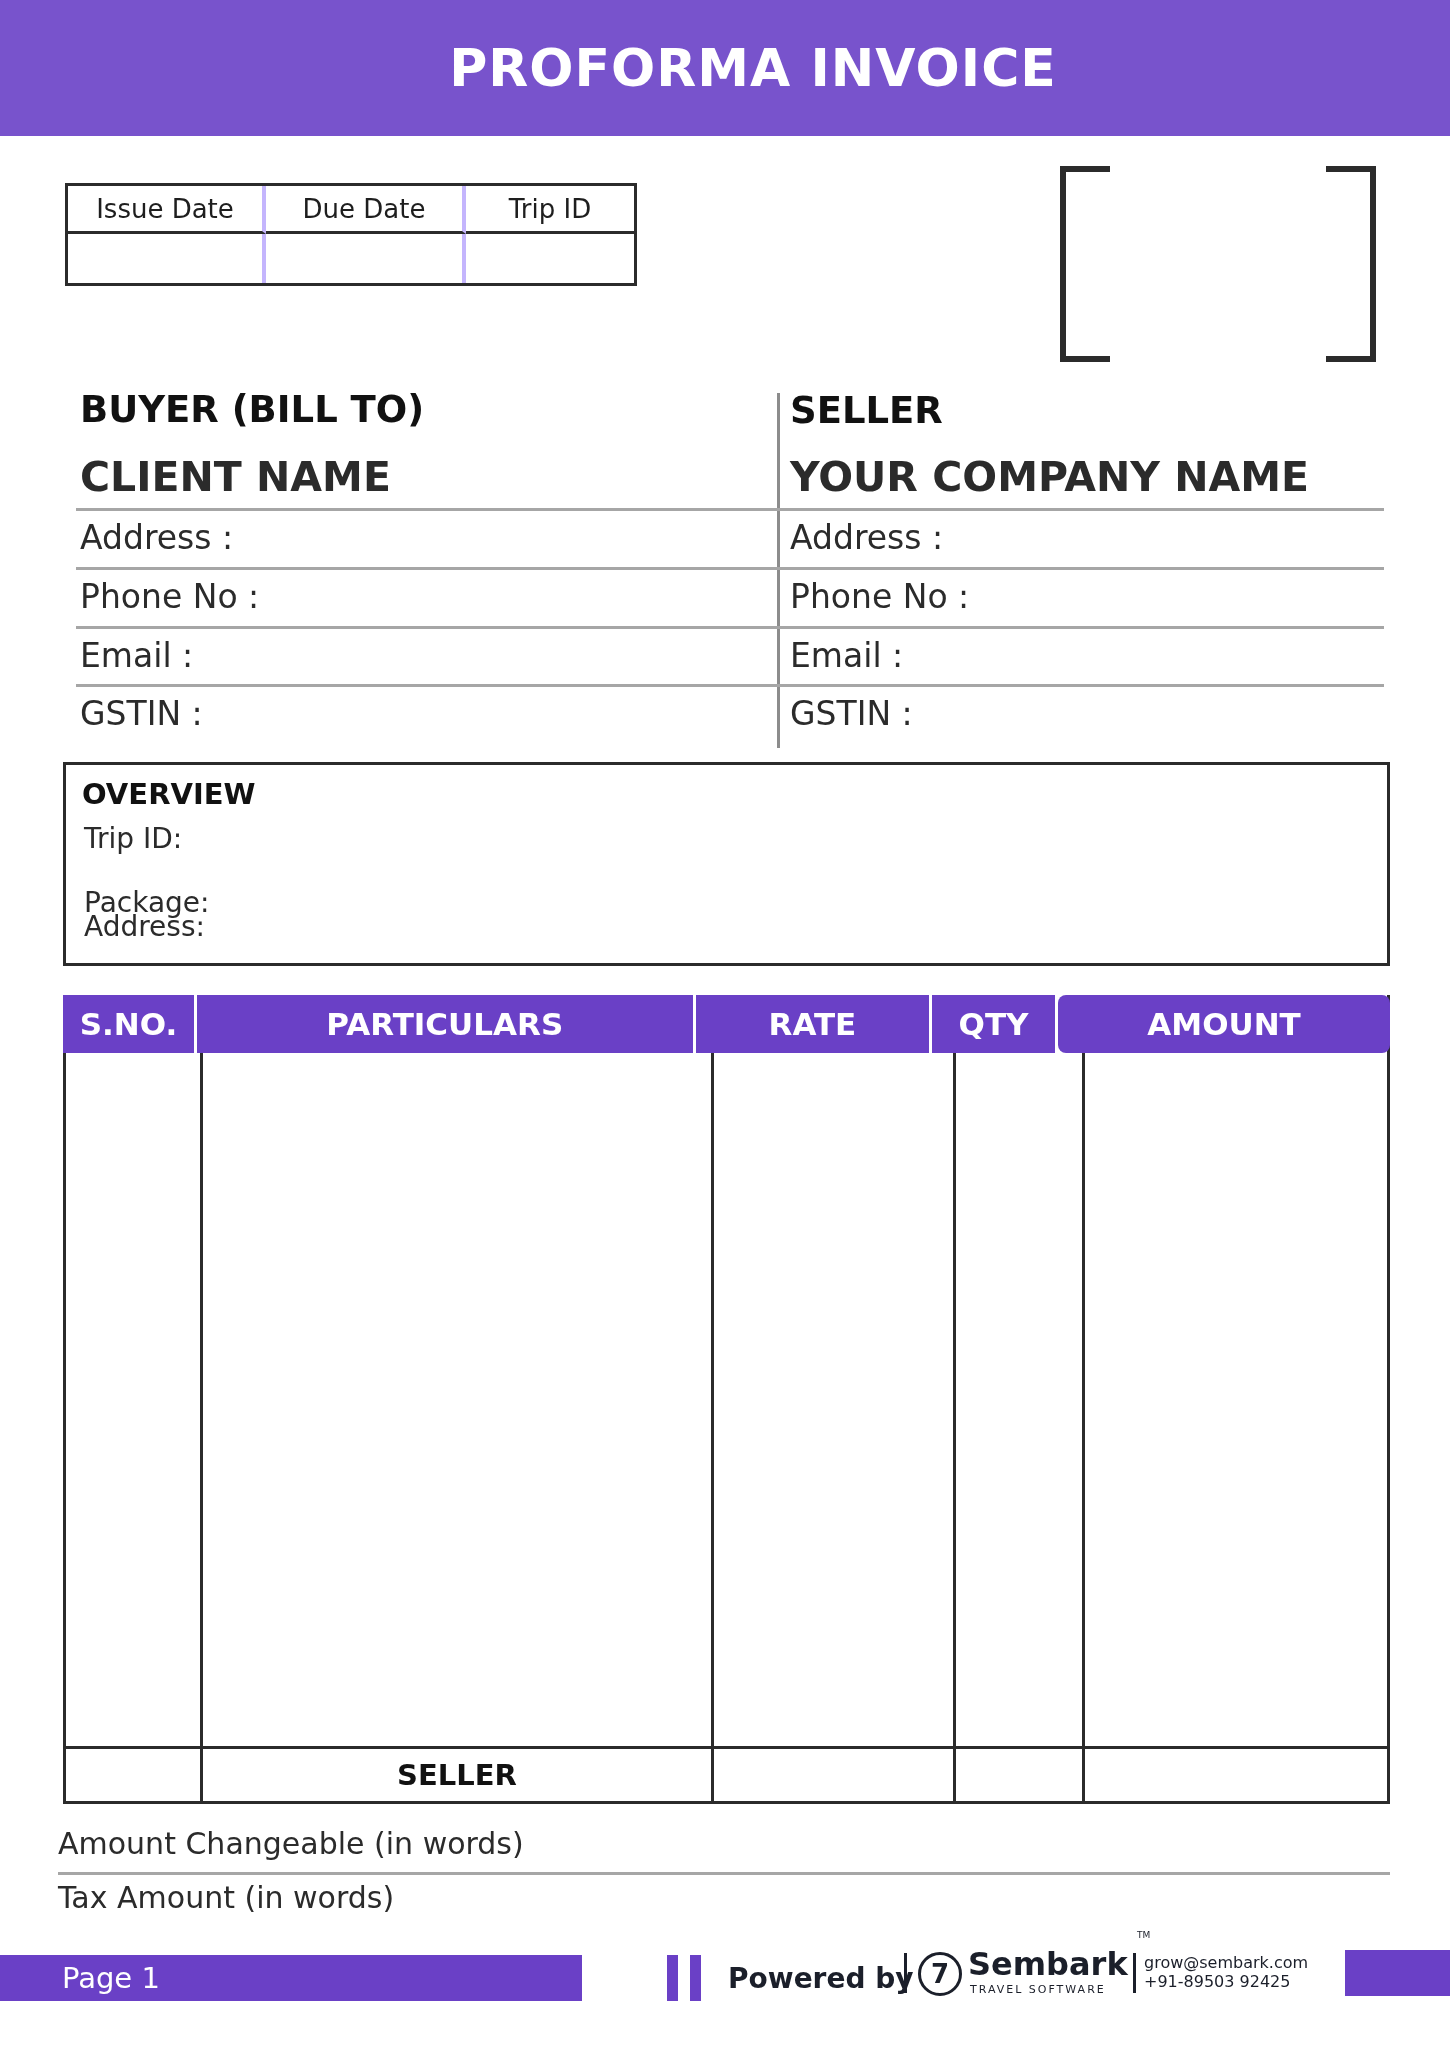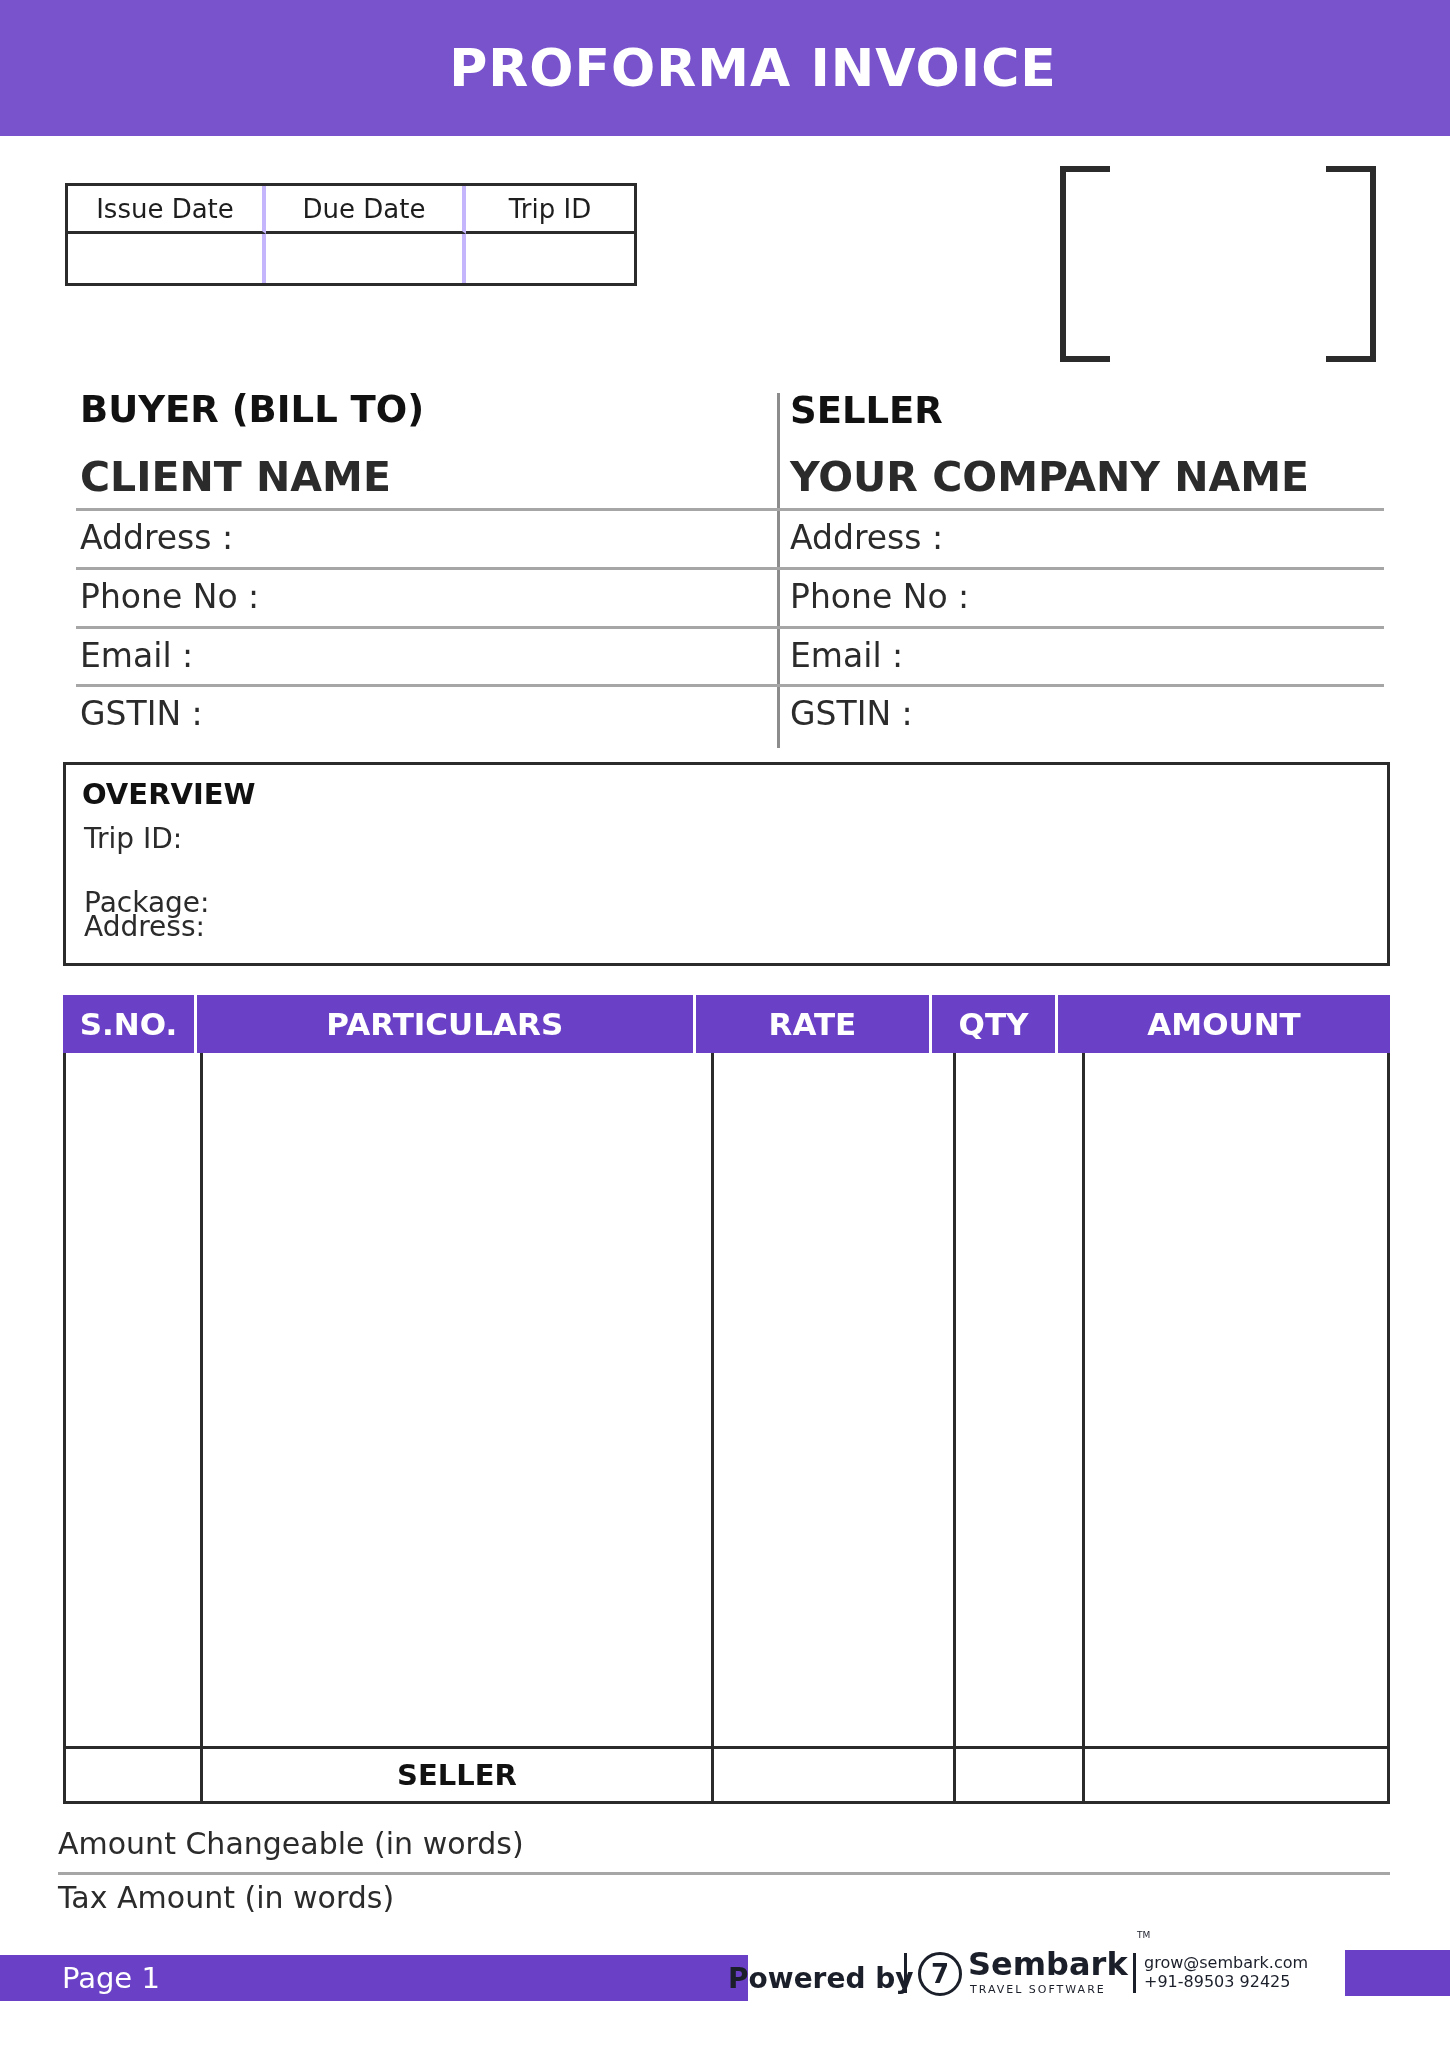--- a/index.html
+++ b/index.html
@@ -65,21 +65,21 @@
   .th.last { border-right: none; }
   .col-line { position: absolute; top: 58px; width: 3px; background: #2b2b2b; height: 748px; }
   .total-line { position: absolute; left: 0; width: 100%; top: 751px; height: 3px; background: #2b2b2b; }
   .total-label {
     position: absolute; top: 754px; height: 52px; display: flex; align-items: center; justify-content: center;
     font-weight: bold; font-size: 29px; color: #111;
   }
   
   .words { font-size: 30px; color: #2b2b2b; }
   
-  .footer-bar { left: 0; top: 1955px; width: 748px; height: 46px; background: #6a40c6; display: flex; align-items: center; }
+  .footer-bar { left: 0; top: 1955px; width: 582px; height: 46px; background: #6a40c6; display: flex; align-items: center; }
   .footer-page { color: #fff; font-size: 29px; margin-left: 62px; }
   .footer-stripe { top: 1955px; height: 46px; width: 11px; background: #6a40c6; }
   .powered { left: 728px; top: 1955px; height: 46px; display: flex; align-items: center; font-weight: bold; font-size: 28px; color: #1b1f2a; }
   .vsep { width: 3px; background: #1b1f2a; }
   .brand-mark {
     left: 918px; top: 1952px; width: 44px; height: 44px; border: 3px solid #1b1f2a; border-radius: 50%;
     box-sizing: border-box; display: flex; align-items: center; justify-content: center;
     font-weight: bold; font-size: 26px; color: #1b1f2a;
   }
   .brand-name { left: 968px; top: 1946px; font-weight: bold; font-size: 32px; color: #1b1f2a; line-height: 36px; }
@@ -135,21 +135,21 @@
   <div class="overview-line" style="top:101px;margin-top:20px;">Package:</div>
   <div class="overview-line" style="top:145px;">Address:</div>
 </div>
 
 <div class="abs items-table">
   <div class="th-row">
     <div class="th" style="width:137px;">S.NO.</div>
     <div class="th" style="width:511px;">PARTICULARS</div>
     <div class="th" style="width:242px;">RATE</div>
     <div class="th" style="width:129px;">QTY</div>
-    <div class="th last" style="width:340px;">AMOUNT</div>
+    <div class="th last" style="width:340px;border-radius:8px;">AMOUNT</div>
   </div>
   <div class="col-line" style="left:134px;"></div>
   <div class="col-line" style="left:645px;"></div>
   <div class="col-line" style="left:887px;"></div>
   <div class="col-line" style="left:1016px;"></div>
   <div class="total-line"></div>
   <div class="total-label" style="left:137px; width:508px;">SELLER</div>
   <div class="abs" style="left:648px; top:754px; width:239px; height:52px;"></div>
   <div class="abs" style="left:890px; top:754px; width:126px; height:52px;"></div>
   <div class="abs" style="left:1019px; top:754px; width:302px; height:52px;"></div>

